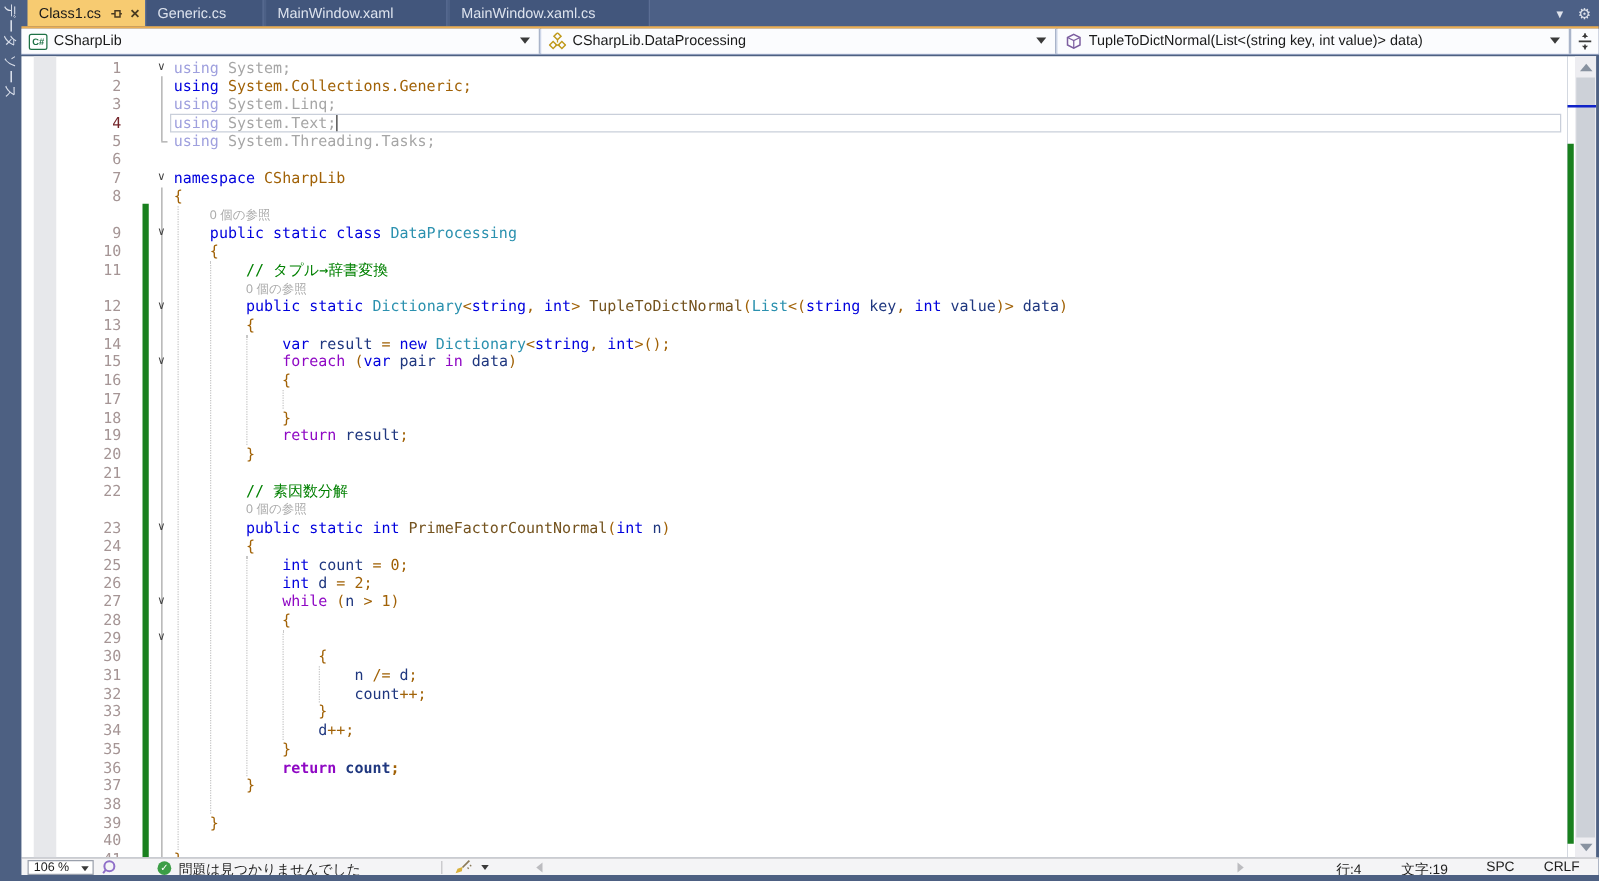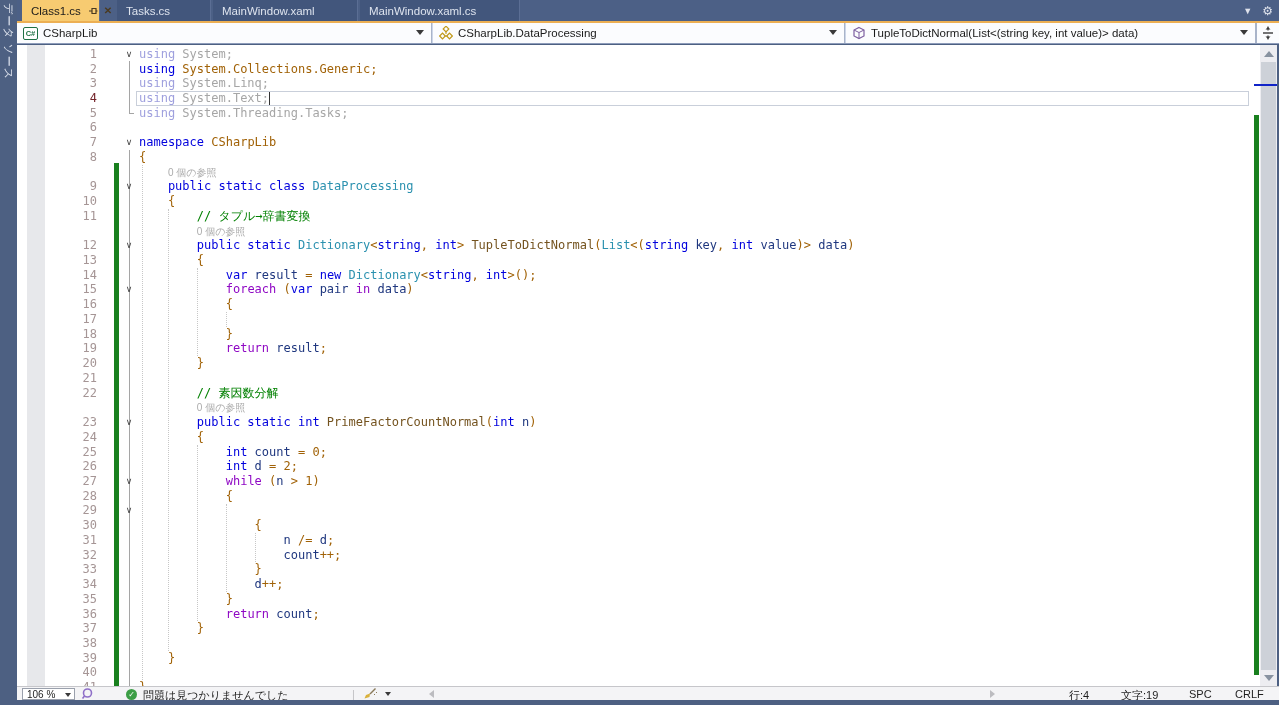--- a/index.html
+++ b/index.html
@@ -107,31 +107,31 @@
 </head>
 <body>
 
 <div class="app">
 
   <div class="side-strip">
     <div class="vtab-label">データ ソース</div>
   </div>
 
   <div class="tabbar">
-    <div class="tab active" style="left:5px; width:78px;">
+    <div class="tab active" style="left:5px; width:95px;">
       <span>Class1.cs</span>
       <span class="pin-icon">
         <svg width="10" height="10" viewBox="0 0 10 10">
             <path d="M1 5h3 M4 2.5h4v5H4z M8 5h1.5" stroke="#4a3a20" stroke-width="1.2" fill="none"></path>
           </svg>
       </span>
       <span class="close-icon">✕</span>
     </div>
     <div class="tab" style="left:100px; width:94px;">
-      <span>Tasks.cs</span>
+      <span>Generic.cs</span>
     </div>
     <div class="tab" style="left:196px; width:145px;">
       <span>MainWindow.xaml</span>
     </div>
     <div class="tab" style="left:343px; width:160px;">
       <span>MainWindow.xaml.cs</span>
     </div>
     <div class="tabbar-right">
       <span class="tb-chevron">▼</span>
       <span class="tb-gear">⚙</span>
@@ -342,21 +342,21 @@
         <div class="erow" style="top: 532.08px;">
           <span class="lnum">34</span>
           <span class="codetext" style="left: 122px;"><span class="pln">                </span><span class="loc">d</span><span class="pln">++;</span></span>
         </div>
         <div class="erow" style="top: 546.81px; padding-left: 16px;">
           <span class="lnum">35</span>
           <span class="codetext" style="left: 122px;"><span class="pln">            }</span></span>
         </div>
         <div class="erow" style="top: 561.54px;">
           <span class="lnum">36</span>
-          <span class="codetext" style="left: 122px;"><span class="pln">            </span><span class="ctl">return</span><span class="loc"> count</span><span class="pln">;</span></span>
+          <span class="codetext" style="left: 122px; font-weight: bold;"><span class="pln">            </span><span class="ctl">return</span><span class="loc"> count</span><span class="pln">;</span></span>
         </div>
         <div class="erow" style="top: 576.27px;">
           <span class="lnum">37</span>
           <span class="codetext" style="left: 122px;"><span class="pln">        }</span></span>
         </div>
         <div class="erow" style="top: 591px;">
           <span class="lnum">38</span>
         </div>
         <div class="erow" style="top: 605.73px;">
           <span class="lnum">39</span>

